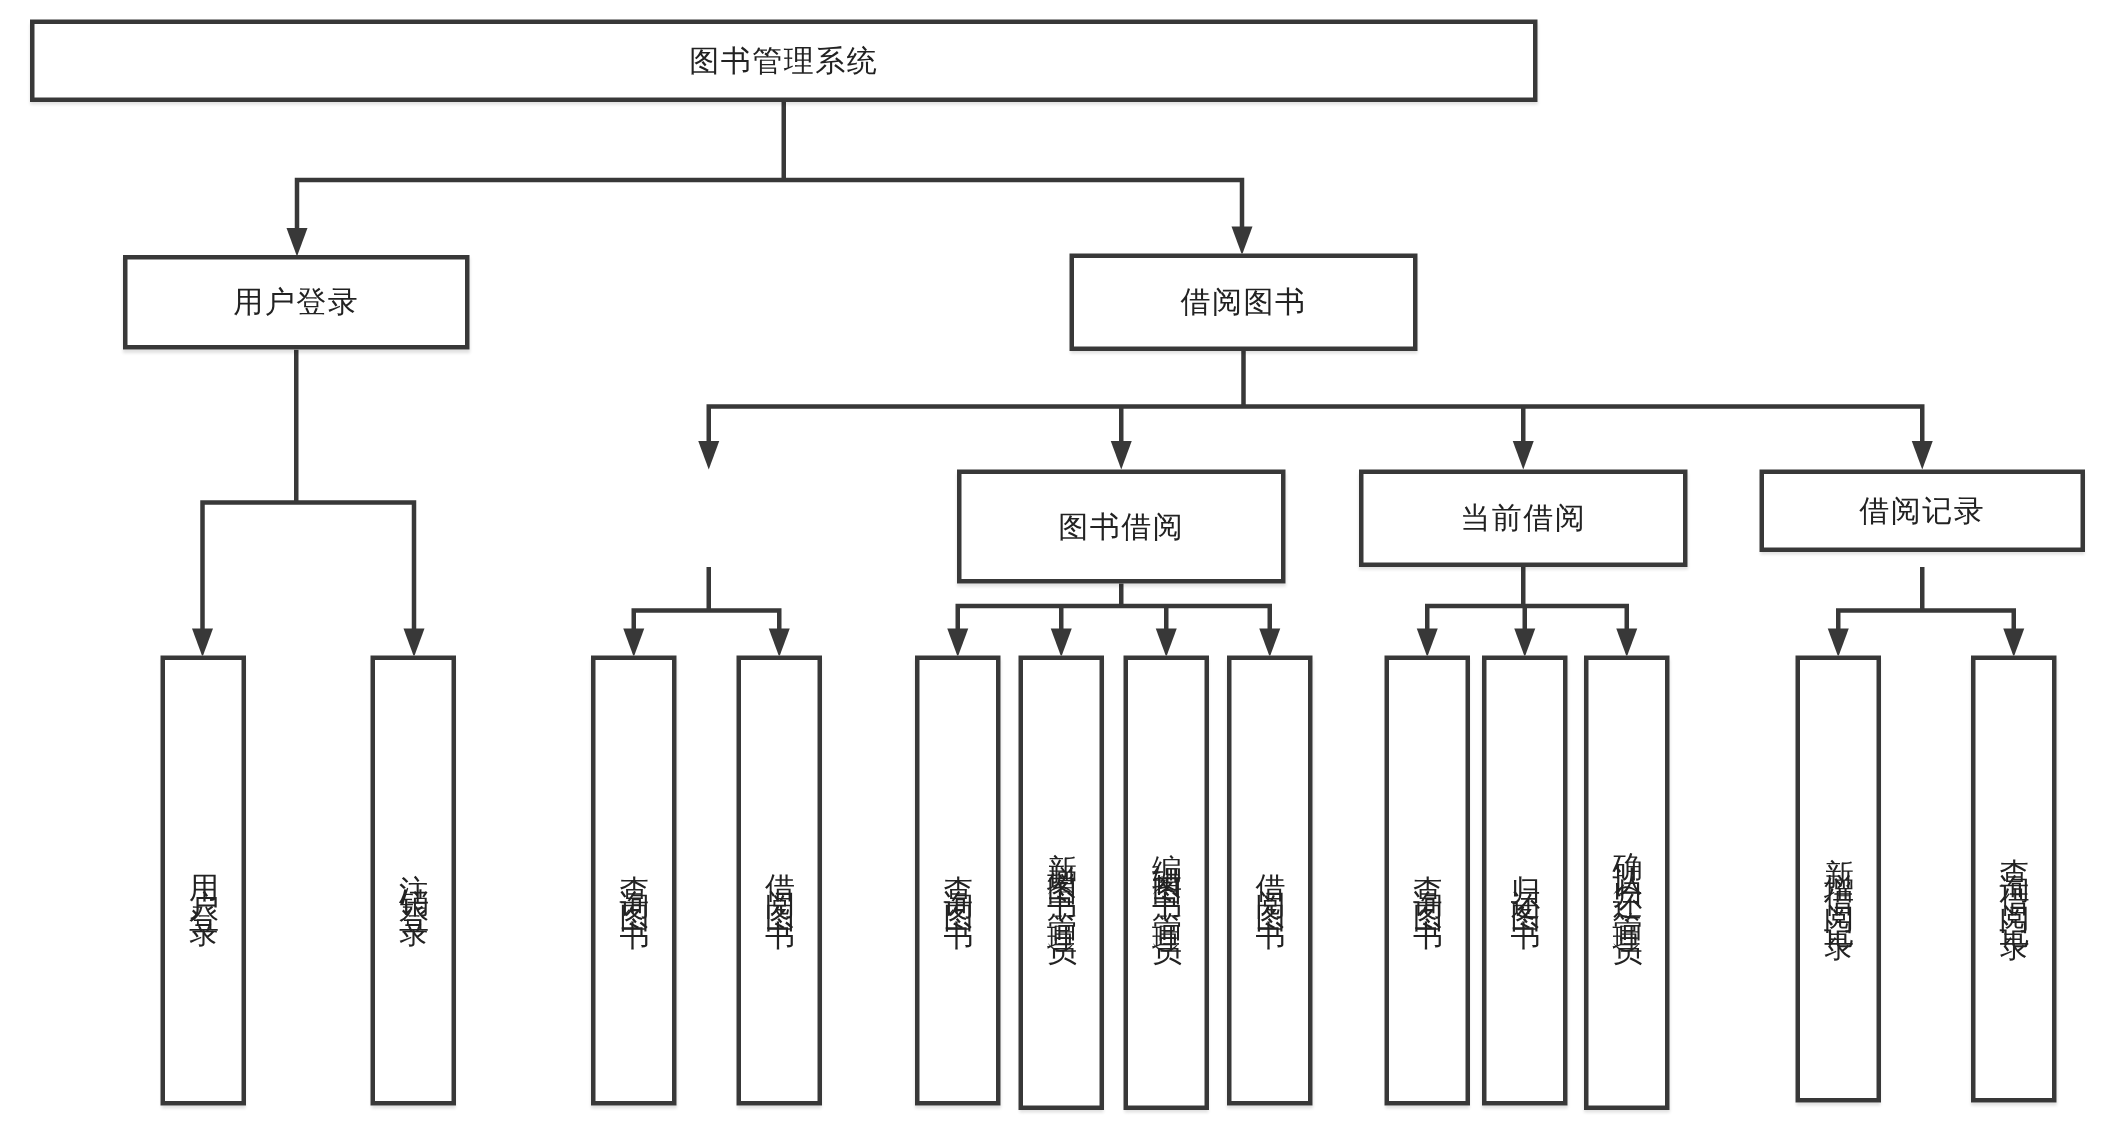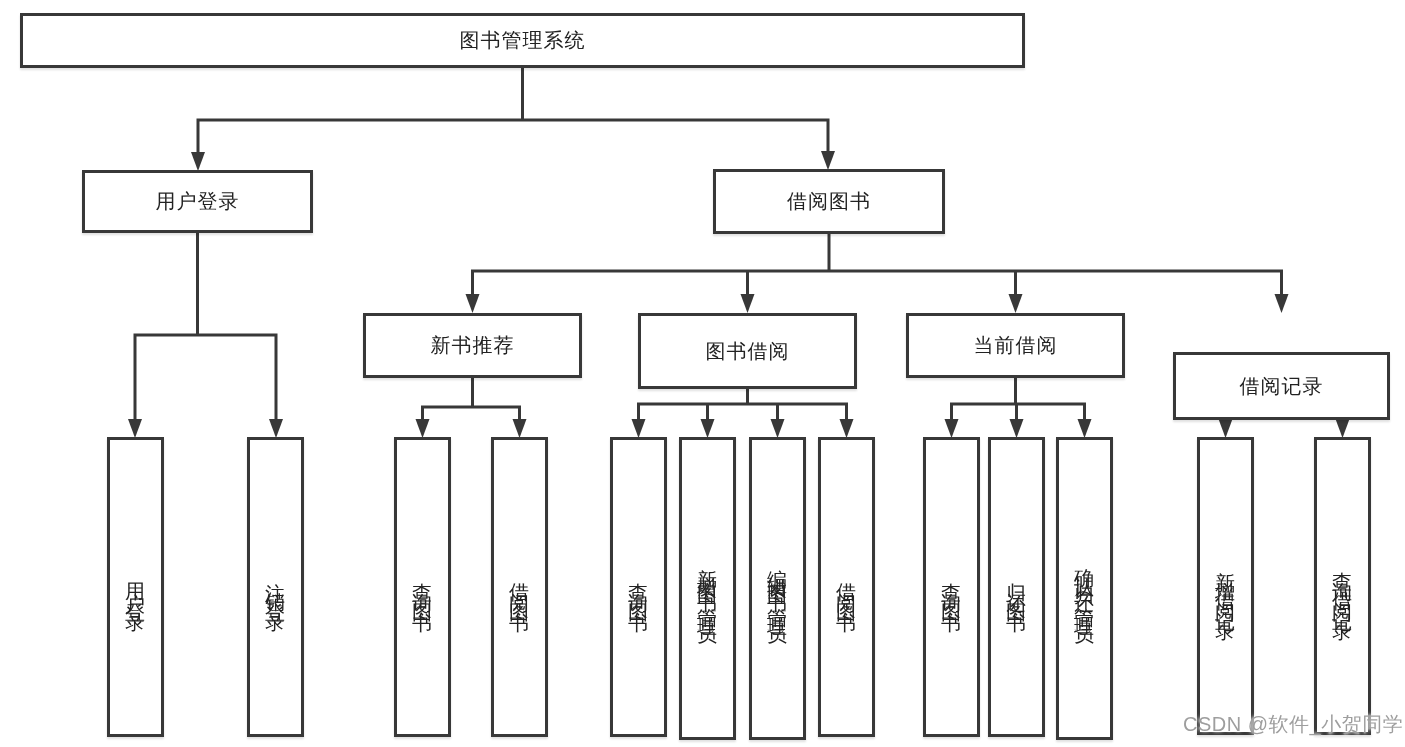--- a/index.html
+++ b/index.html
@@ -121,30 +121,27 @@
     <span class="lbl">图书管理系统</span>
   </div>
 
   <div class="node" style="left:82px; top:170px; width:231px; height:63px;">
     <span class="lbl">用户登录</span>
   </div>
   <div class="node" style="left:713px; top:169px; width:232px; height:65px;">
     <span class="lbl">借阅图书</span>
   </div>
 
-  <div class="node" style="left:363px; top:313px; width:219px; height:65px;">
-    <span class="lbl">新书推荐</span>
-  </div>
   <div class="node" style="left:638px; top:313px; width:219px; height:76px;">
     <span class="lbl">图书借阅</span>
   </div>
   <div class="node" style="left:906px; top:313px; width:219px; height:65px;">
     <span class="lbl">当前借阅</span>
   </div>
-  <div class="node" style="left:1173px; top:313px; width:217px; height:68px;margin-top:39px;">
+  <div class="node" style="left:1173px; top:313px; width:217px; height:55px;">
     <span class="lbl">借阅记录</span>
   </div>
 
   <div class="vnode" style="left:107px; top:437px; width:57px; height:300px;">
     <span class="vlbl">用户登录</span>
   </div>
   <div class="vnode" style="left:247px; top:437px; width:57px; height:300px;">
     <span class="vlbl">注销登录</span>
   </div>
 
@@ -178,15 +175,14 @@
     <span class="vlbl" style="letter-spacing:8px;">确认归还（管理员）</span>
   </div>
 
   <div class="vnode" style="left:1197px; top:437px; width:57px; height:298px;">
     <span class="vlbl">新增借阅记录</span>
   </div>
   <div class="vnode" style="left:1314px; top:437px; width:57px; height:298px;">
     <span class="vlbl">查询借阅记录</span>
   </div>
 
-  <div class="watermark">CSDN @软件_小贺同学</div>
 
 </div>
 
 </body></html>

